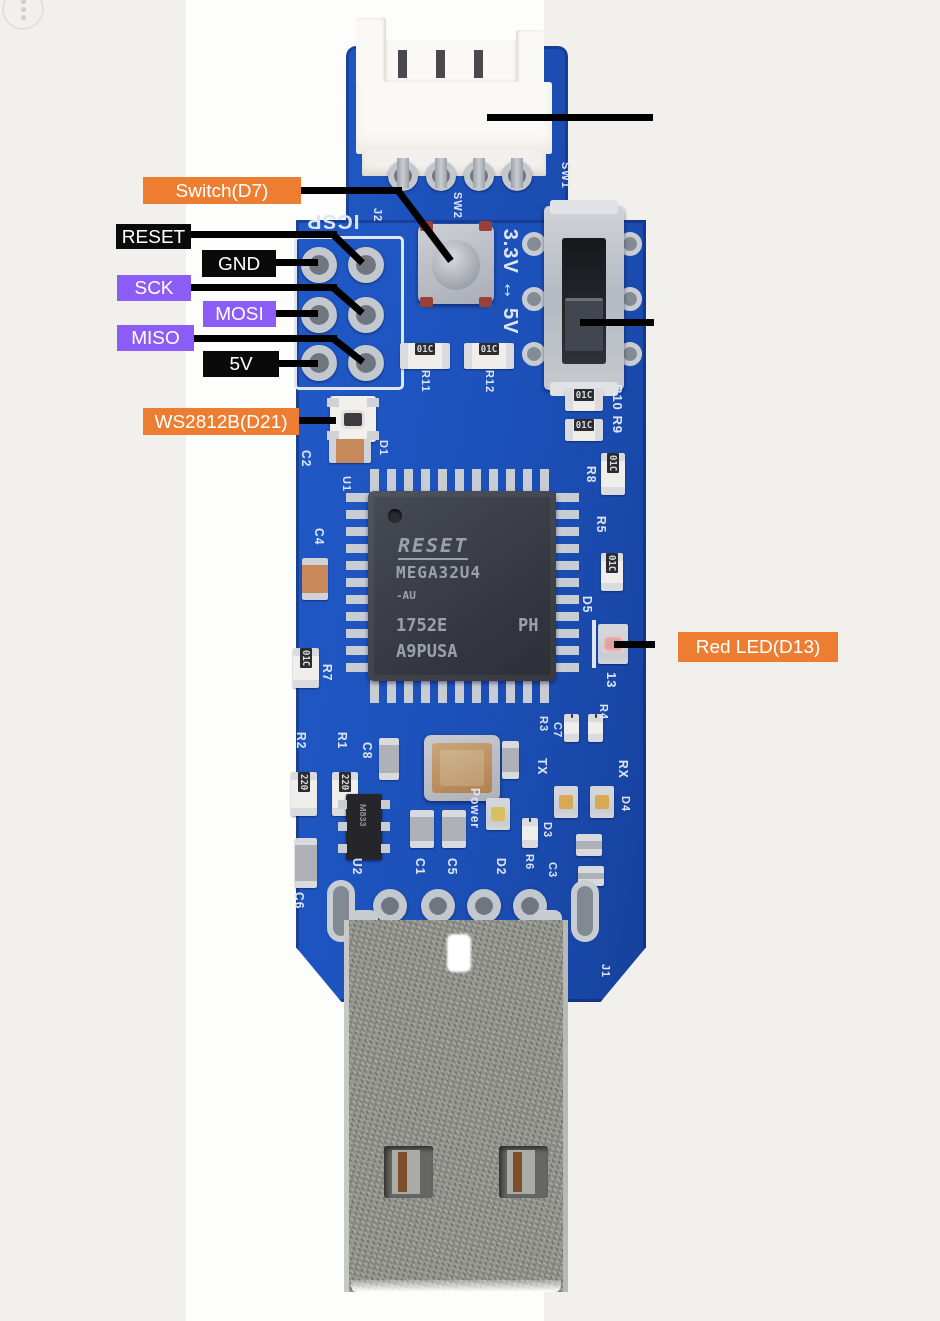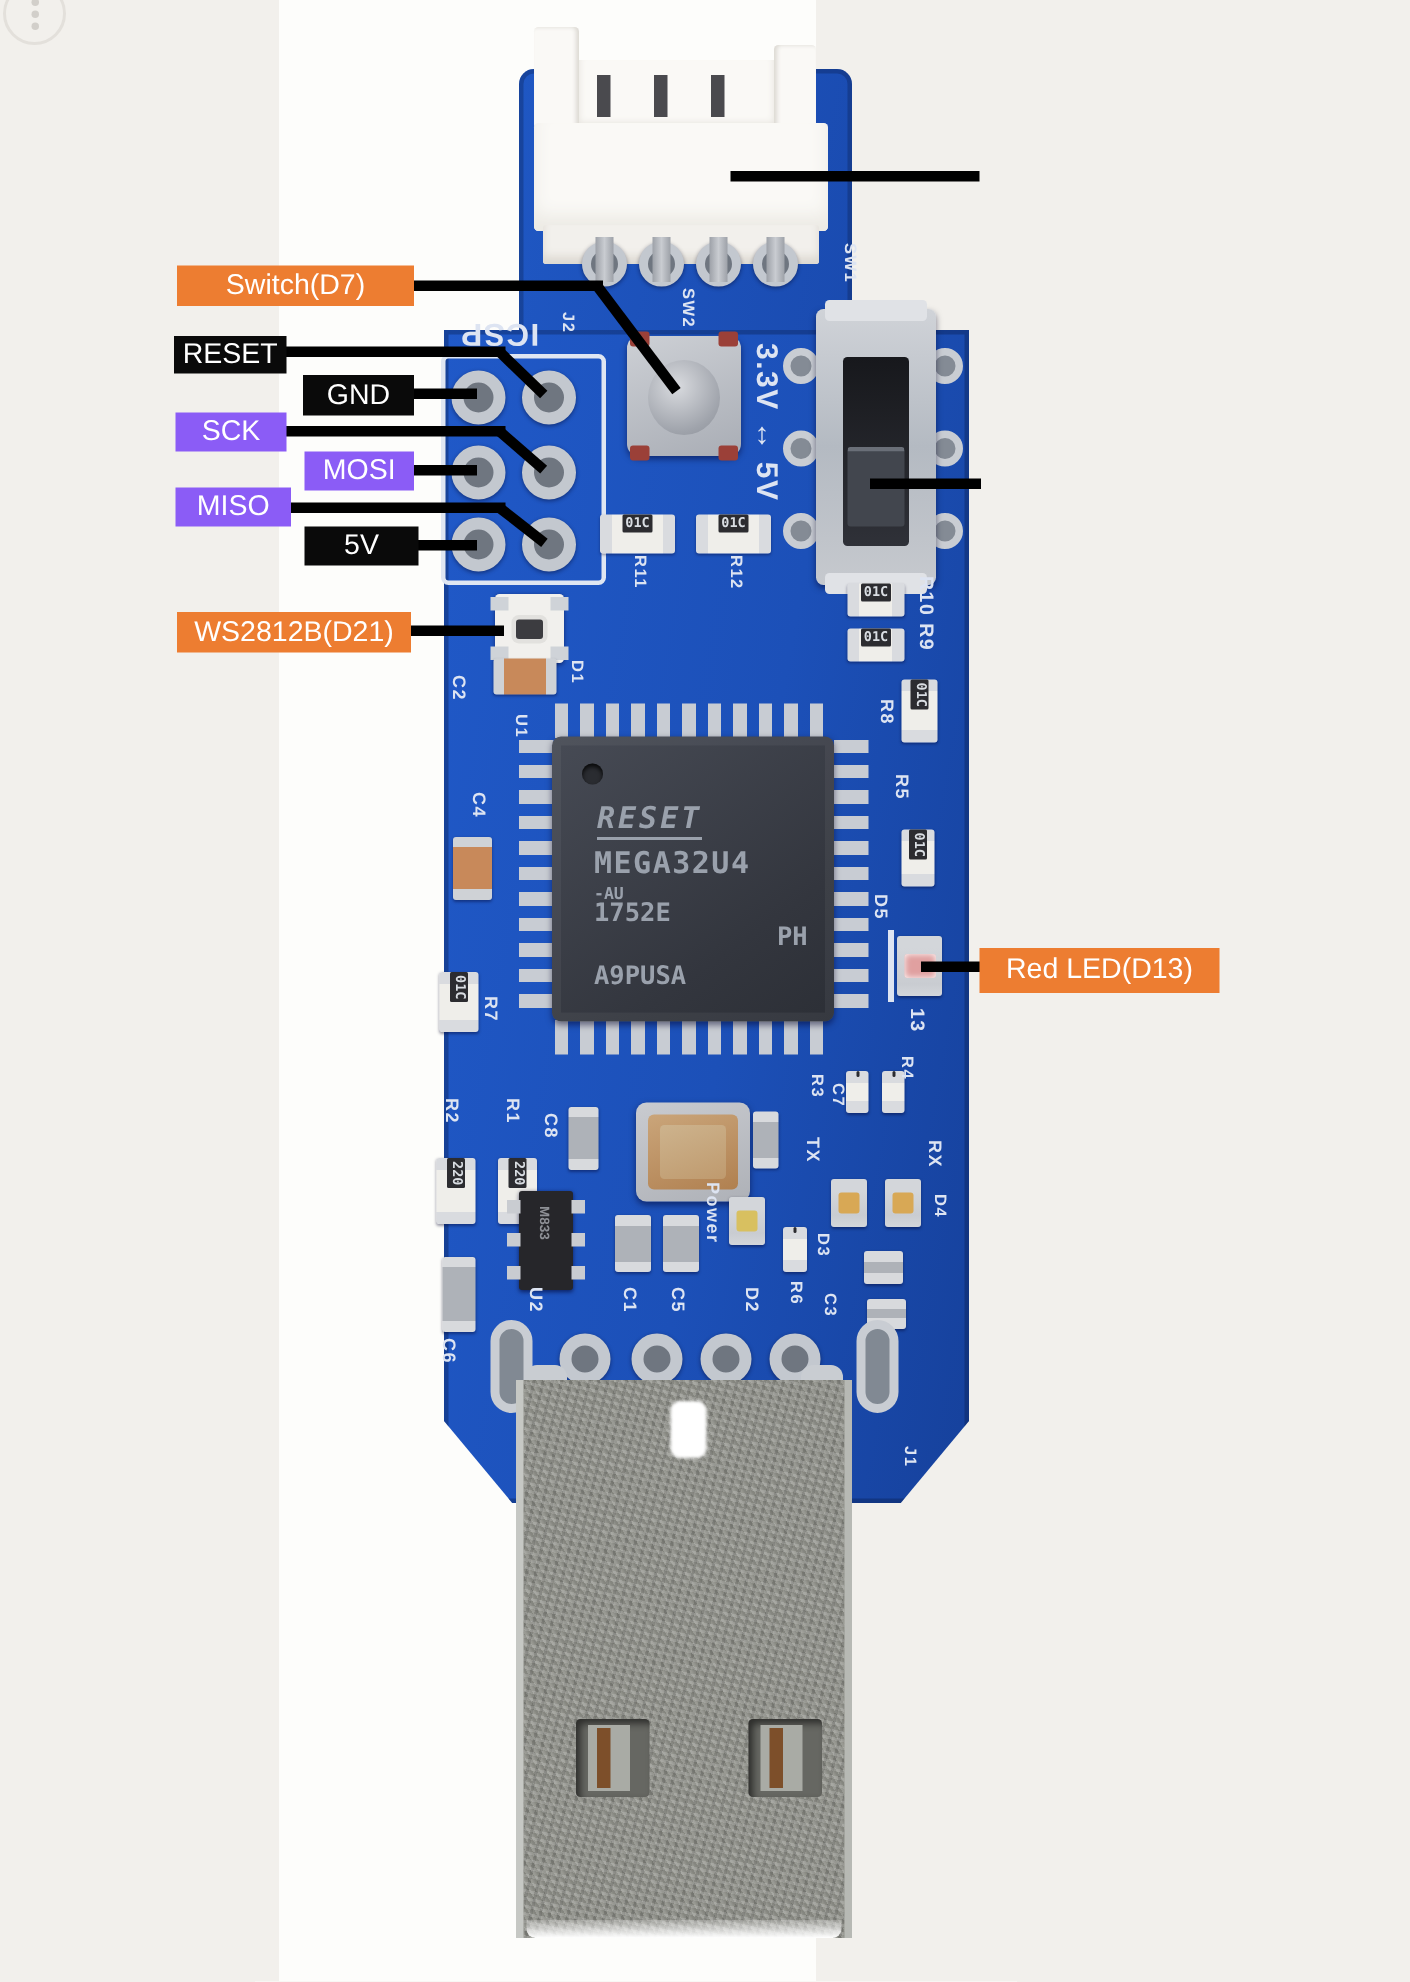--- a/index.html
+++ b/index.html
@@ -2,21 +2,21 @@
 <html><head>
 <meta charset="utf-8">
 <style>
   html,body{margin:0;padding:0;}
   .stage{position:relative;width:940px;height:1321px;background:#f2f0ec;overflow:hidden;
          font-family:"Liberation Sans",sans-serif;}
   .band{position:absolute;left:186px;top:0;width:358px;height:1321px;background:#fdfdfb;}
   
   .lbl{position:absolute;color:#fff;font-size:19px;line-height:1.35;display:flex;
        align-items:center;justify-content:center;text-align:center;box-sizing:border-box;}
-  .lbl-orange{background:#ED7D31;}
+  .lbl-orange{background:#ED7D31;margin-left:25px;}
   .lbl-green{background:#8b5cf6;}
   .lbl-blue{background:#5B9BD5;}
   .lbl-black{background:#0A0A0A;}
   .lbl .two{display:block;}
   
   .ln{position:absolute;height:7px;background:#000;}
   .ld{position:absolute;height:7px;background:#000;transform-origin:0 50%;}
   
   .board-main{position:absolute;left:296px;top:220px;width:350px;height:782px;
       background:linear-gradient(100deg,#2059c8,#1c50b8 55%,#16419c);
@@ -210,23 +210,23 @@
   <div class="sk sv" style="left:312px;top:528px;">C4</div>
   <div class="cap tanv" style="left:302px;top:558px;width:26px;height:42px;"></div>
 
   <div class="pins-h" style="left:370px;top:469px;"></div>
   <div class="pins-h" style="left:370px;top:680px;"></div>
   <div class="pins-v" style="left:346px;top:493px;"></div>
   <div class="pins-v" style="left:556px;top:493px;"></div>
   <div class="chip">
     <div style="position:absolute;left:20px;top:18px;width:14px;height:14px;border-radius:50%;background:#2a2c31;box-shadow:inset 0 2px 3px rgba(0,0,0,.8);"></div>
     <span class="chip-txt atmel" style="left:30px;top:42px;font-size:20px;">RESET</span>
-    <span class="chip-txt" style="left:28px;top:72px;font-size:20px;letter-spacing:1px;">MEGA32U4</span>
+    <span class="chip-txt" style="left:28px;top:72px;font-size:16px;letter-spacing:1px;">MEGA32U4</span>
     <span class="chip-txt" style="left:28px;top:98px;font-size:11px;">-AU</span>
-    <span class="chip-txt" style="left:28px;top:108px;font-size:17px;">1752E</span>
+    <span class="chip-txt" style="left:28px;top:124px;font-size:17px;">1752E</span>
     <span class="chip-txt" style="left:150px;top:124px;font-size:17px;">PH</span>
     <span class="chip-txt" style="left:28px;top:150px;font-size:17px;">A9PUSA</span>
   </div>
 
   <div class="sk sv" style="left:594px;top:516px;">R5</div>
   <div class="res v" style="left:601px;top:553px;width:22px;height:38px;">
       <span class="bandv">01C</span>
     </div>
   <div class="sk sv" style="left:580px;top:596px;">D5</div>
   <div style="position:absolute;left:592px;top:620px;width:4px;height:48px;background:#dde4f2;"></div>

